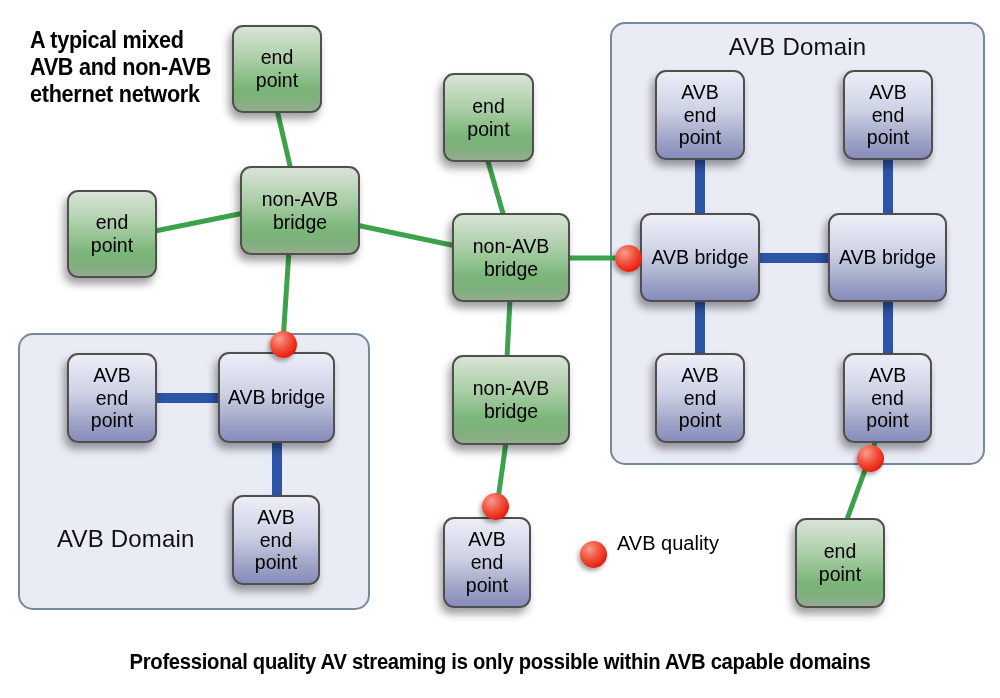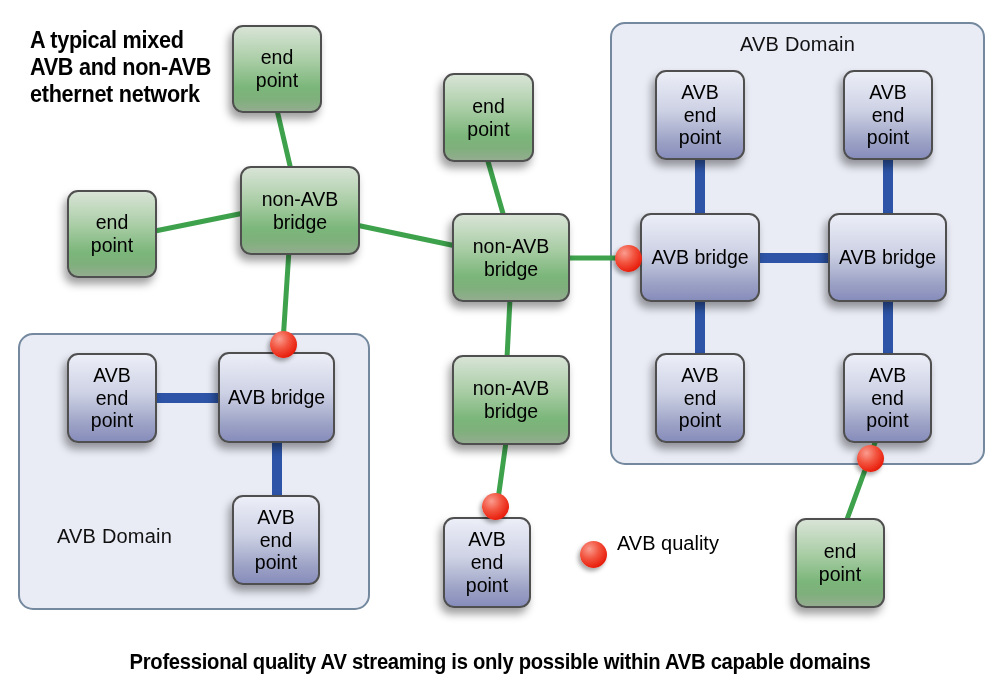--- a/index.html
+++ b/index.html
@@ -6,21 +6,21 @@
   #canvas{
     position:relative;width:1000px;height:698px;overflow:hidden;
     font-family:"Liberation Sans",sans-serif;color:#000;background:#ffffff;
   }
   
   .domain{
     position:absolute;background:#e9ebf5;border:2px solid #74889e;border-radius:15px;
     box-sizing:border-box;
   }
   .domain-label{
-    position:absolute;font-size:20px;color:#111;letter-spacing:0.2px;
+    position:absolute;font-size:24px;color:#111;letter-spacing:0.2px;
   }
   
   svg.wires{position:absolute;left:0;top:0;z-index:2;}
   .wire-green{stroke:#3ea24d;stroke-width:5;stroke-linecap:round;}
   .wire-blue{stroke:#2d54a6;stroke-width:10;stroke-linecap:butt;}
   
   .node{
     position:absolute;z-index:3;border:2px solid #4f4f4f;border-radius:11px;
     box-sizing:border-box;display:flex;align-items:center;justify-content:center;
     text-align:center;box-shadow:-3px 6px 8px rgba(0,0,0,0.38);

